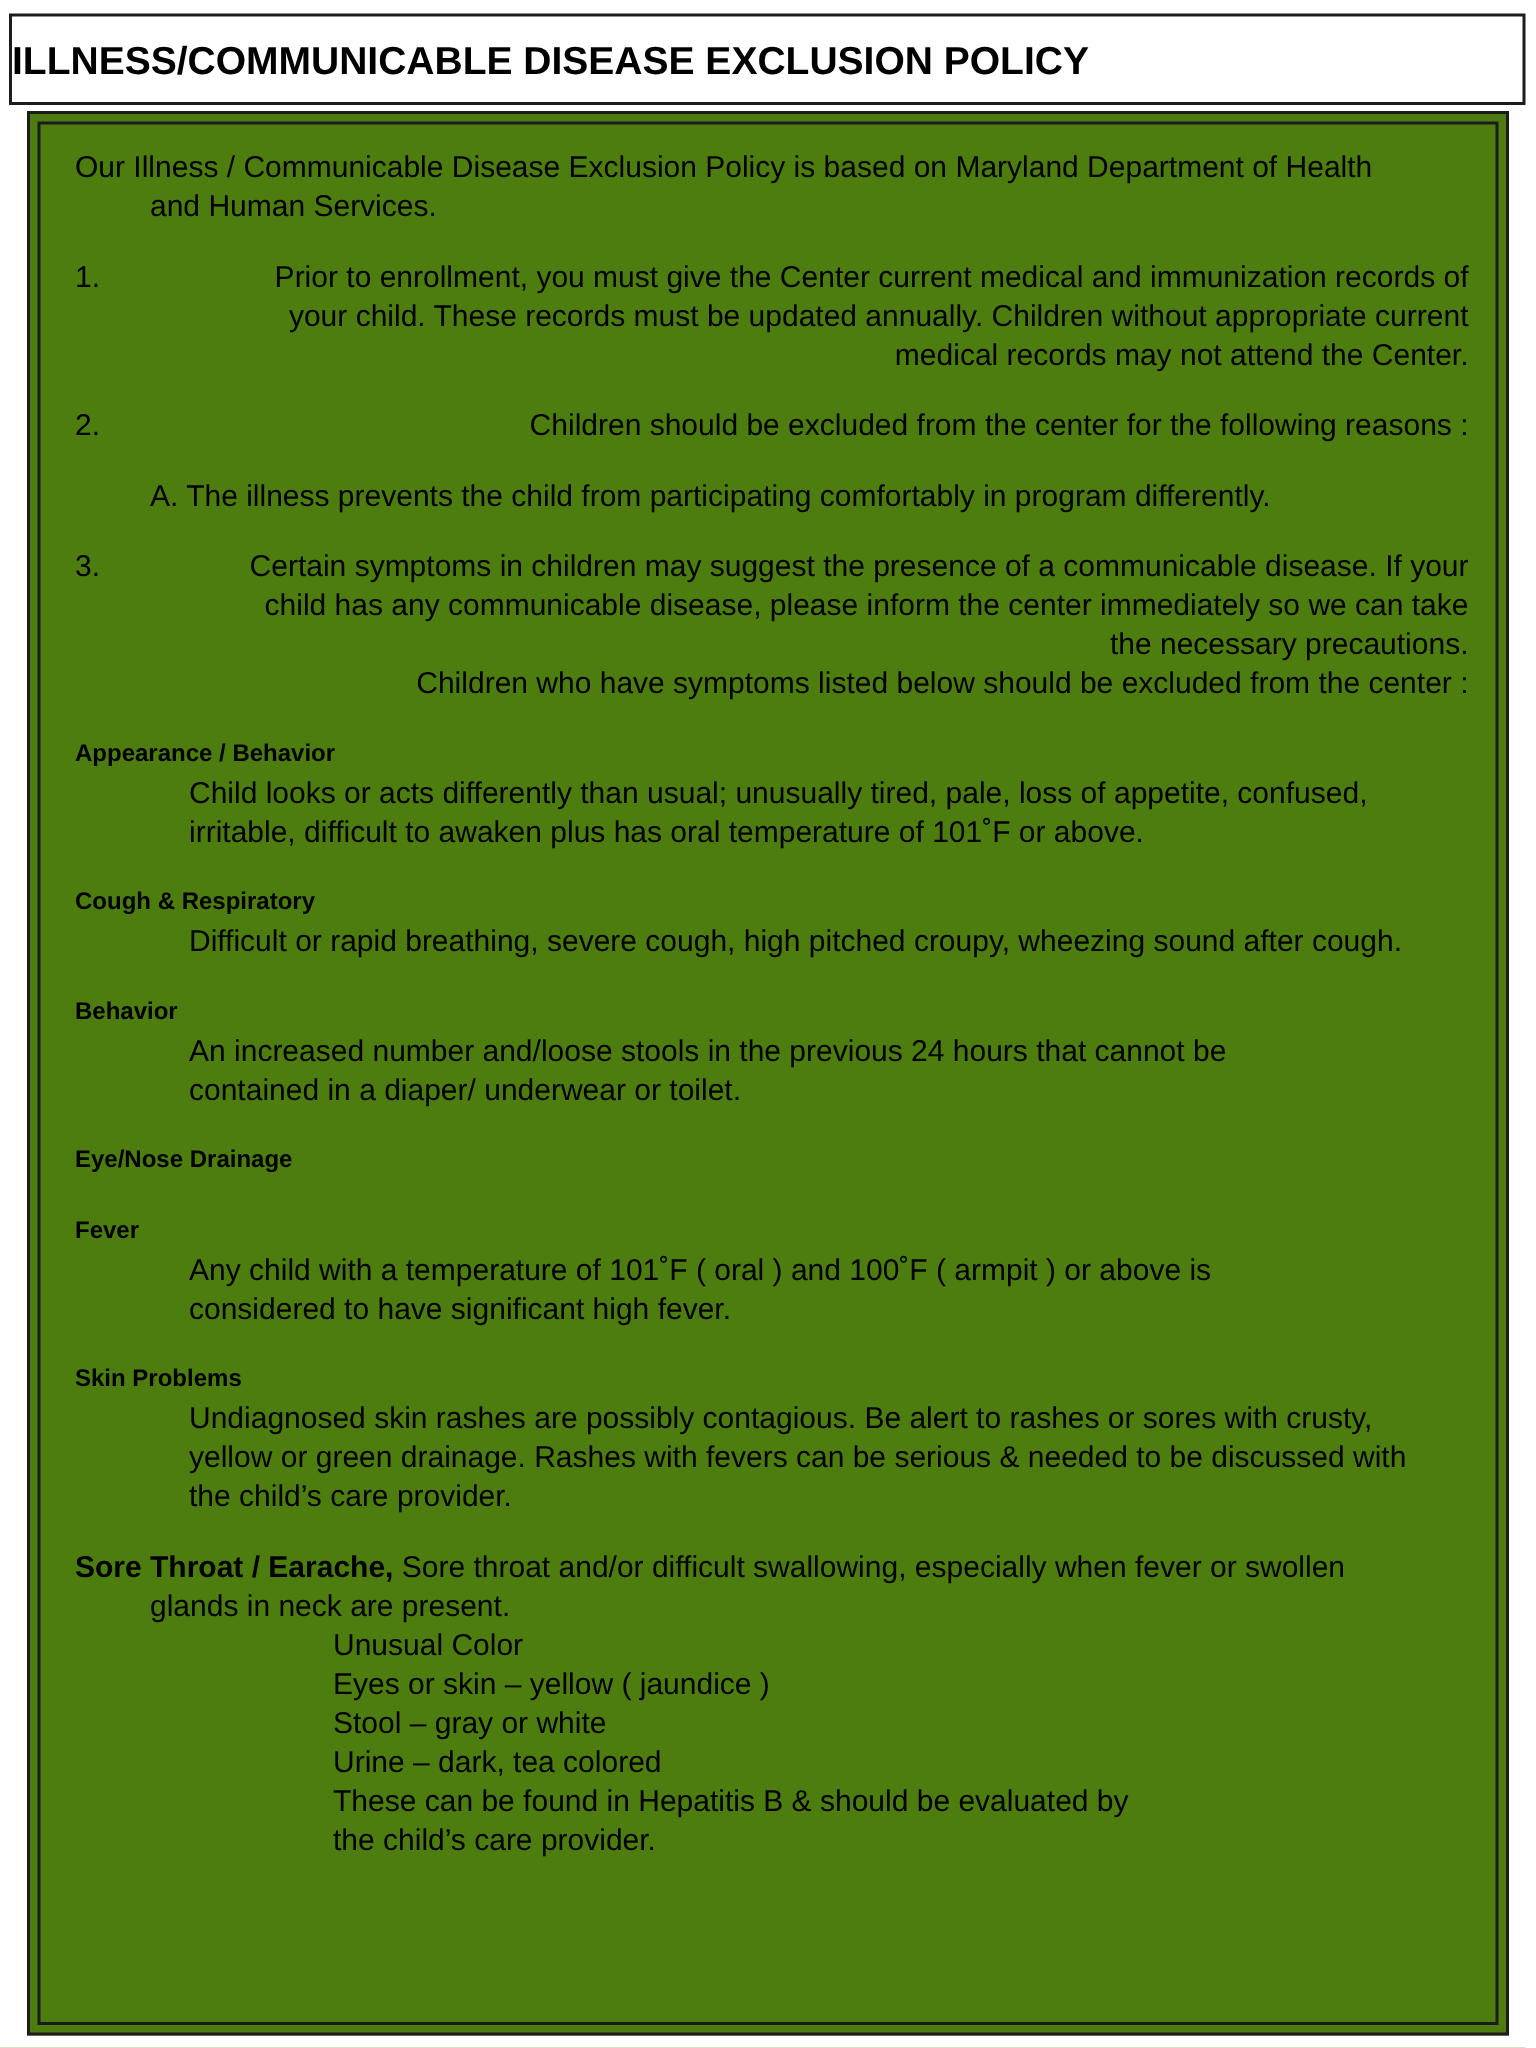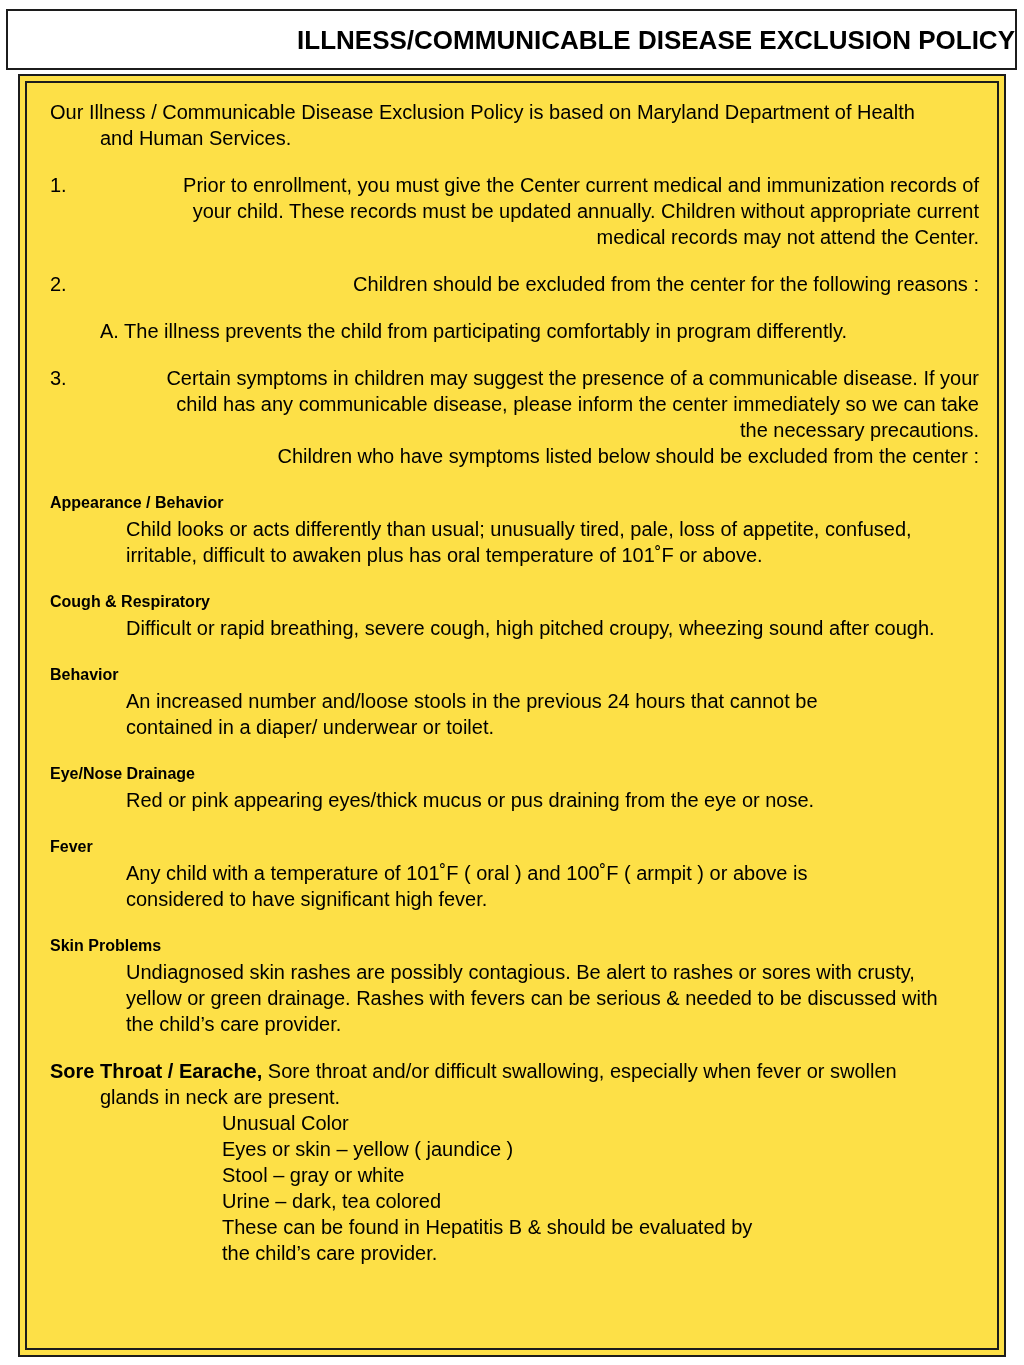--- a/index.html
+++ b/index.html
@@ -6,30 +6,30 @@
   html, body { background: #ffffff; }
   body {
     width: 1024px; height: 1365px; position: relative;
     font-family: "Liberation Sans", "DejaVu Sans", sans-serif;
     color: #000;
     overflow: hidden;
   }
   .title-box {
     position: absolute; left: 6px; top: 9px; width: 1011px; height: 61px;
     border: 2px solid #1c1c1c;
-    display: flex; align-items: center; justify-content: flex-end;
+    display: flex; align-items: center; justify-content: flex-start;
     background: #fff;
   }
   .title {
     font-size: 26px; font-weight: 700; line-height: 30px;
     white-space: nowrap;
   }
   .frame-outer {
     position: absolute; left: 18px; top: 74px; width: 988px; height: 1283px;
-    border: 2px solid #1c1c1c; padding: 5px; background: #fde047;
+    border: 2px solid #1c1c1c; padding: 5px; background: #4d7c0f;
   }
   .frame-inner {
     width: 100%; height: 100%;
     border: 2px solid #1c1c1c;
     padding: 16px 18px 0 23px;
     overflow: hidden;
   }
   .doc { font-size: 20px; line-height: 26px; }
   .block { margin-bottom: 21px; }
   .pre { white-space: pre-line; }
@@ -93,21 +93,20 @@
       </div>
 
       <div class="block">
         <span class="section-heading">Behavior</span>
         <p class="section-body pre">An increased number and/loose stools in the previous 24 hours that cannot be
 contained in a diaper/ underwear or toilet.</p>
       </div>
 
       <div class="block">
         <span class="section-heading">Eye/Nose Drainage</span>
-        <p class="section-body pre">Red or pink appearing eyes/thick mucus or pus draining from the eye or nose.</p>
       </div>
 
       <div class="block">
         <span class="section-heading">Fever</span>
         <p class="section-body pre">Any child with a temperature of 101˚F ( oral ) and 100˚F ( armpit ) or above is
 considered to have significant high fever.</p>
       </div>
 
       <div class="block">
         <span class="section-heading">Skin Problems</span>

